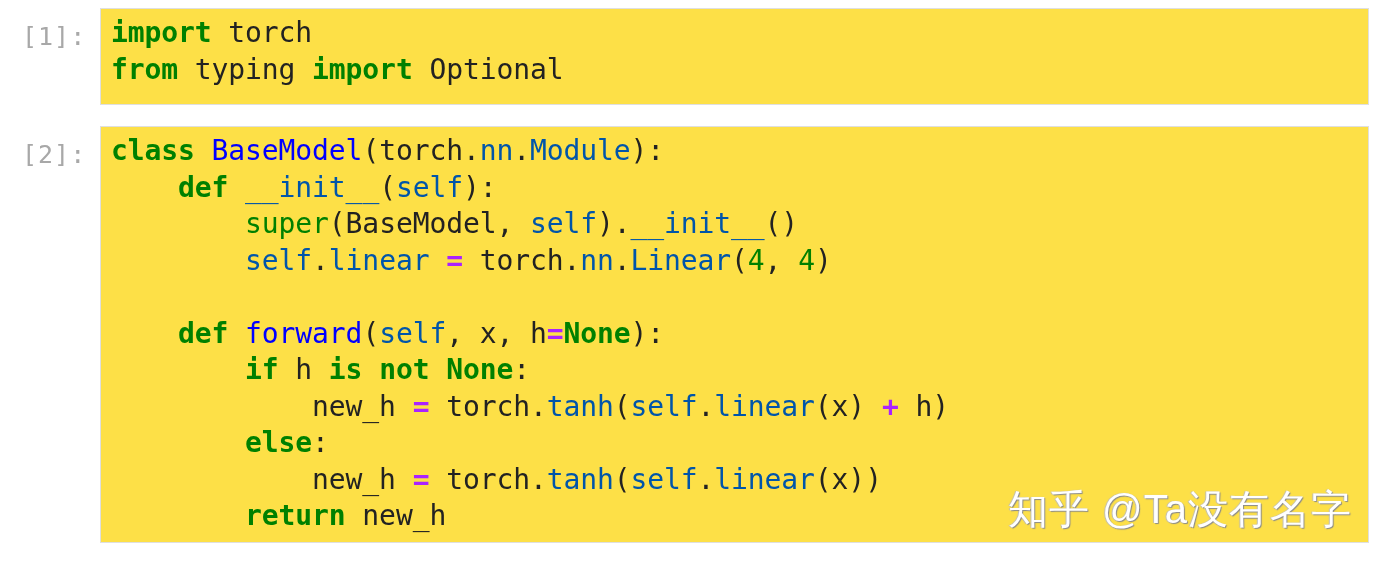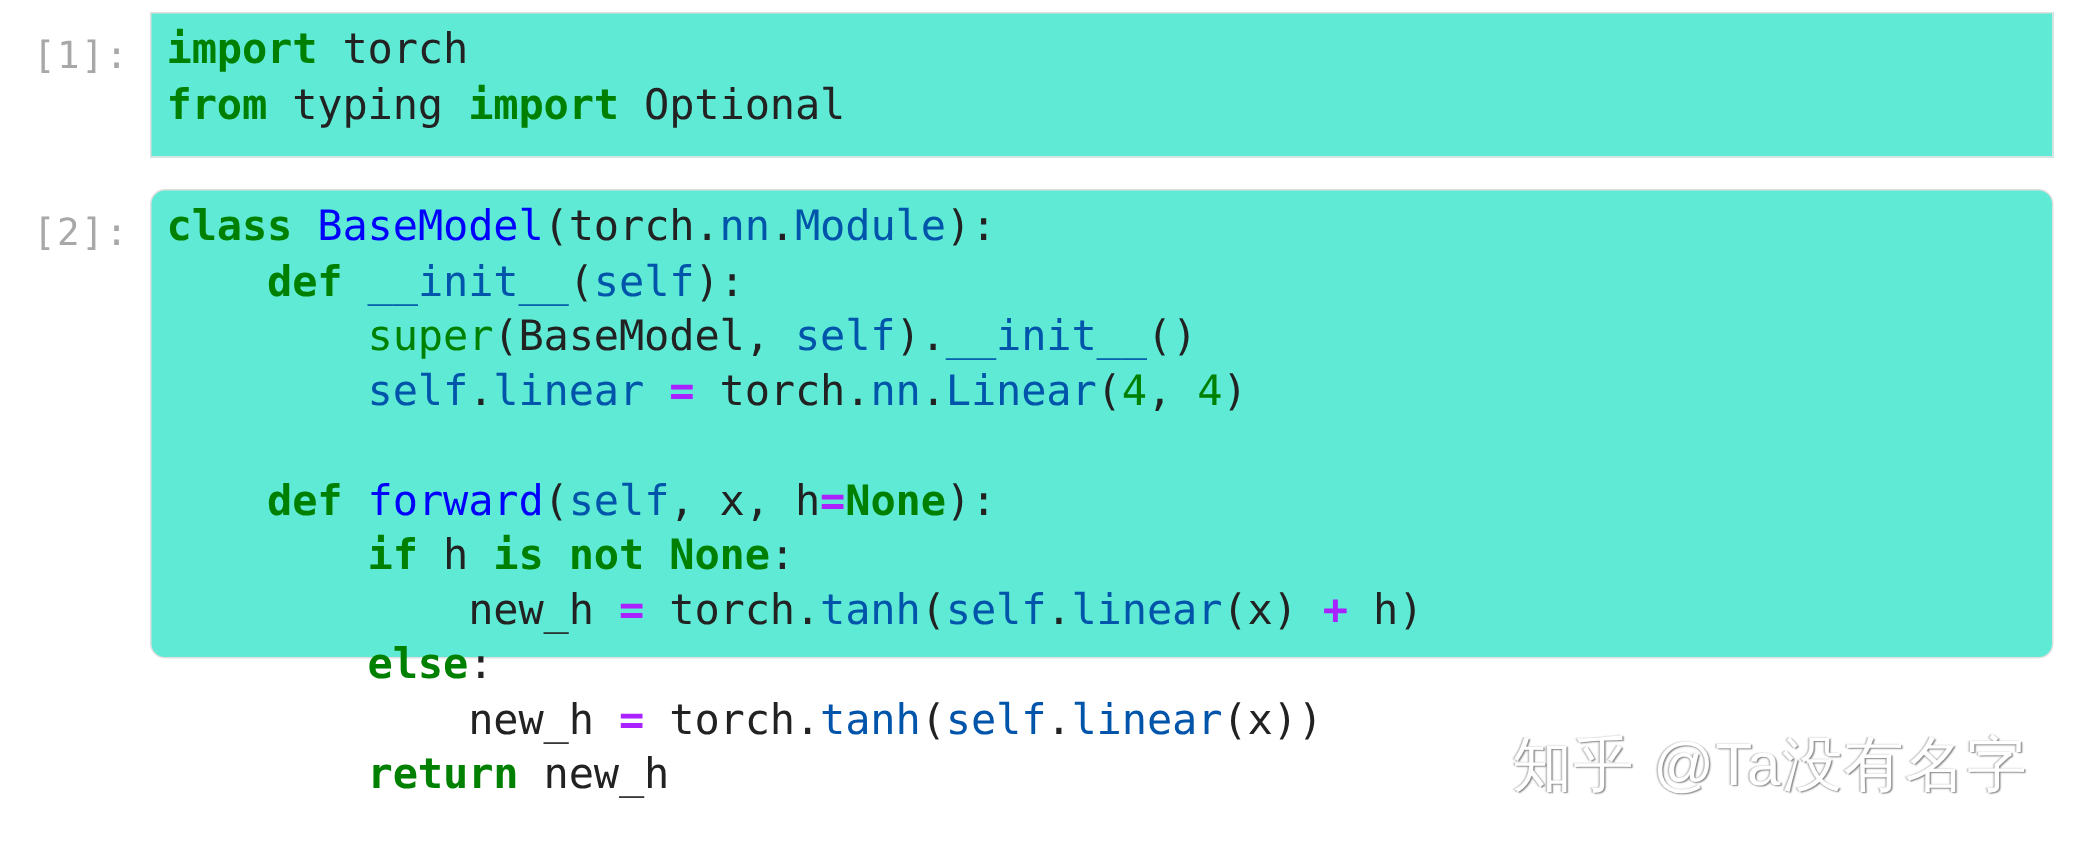--- a/index.html
+++ b/index.html
@@ -1,21 +1,21 @@
 <!DOCTYPE html>
 <html><head>
 <meta charset="utf-8">
 <style>
   html, body { margin:0; padding:0; background:#ffffff; }
   body { width:1390px; height:562px; position:relative; overflow:hidden;
          font-family:"DejaVu Sans Mono", monospace; }
   .cell { position:absolute; left:0; width:1390px; }
   .prompt { position:absolute; left:22px; width:70px; text-align:left;
             color:#a8a8a8; font-family:"DejaVu Sans Mono", monospace; font-size:25px; line-height:36.5px; letter-spacing:1px; }
-  .input { position:absolute; left:100px; width:1269px; background:#5eead4;
+  .input { position:absolute; left:100px; width:1269px; background:#fde047;
            border:1px solid #dfdfdf; box-sizing:border-box; }
   pre { margin:0; padding:6px 0 0 10px; font-family:"DejaVu Sans Mono", monospace;
         font-size:28px; line-height:36.5px; color:#222; white-space:pre; letter-spacing:-0.1px; }
   .k { color:#008000; font-weight:bold; }
   .nb { color:#008000; }
   .nc { color:#0000ff; }
   .nf { color:#0000ff; }
   .bp { color:#0055aa; }
   .na { color:#0055aa; }
   .o { color:#aa22ff; font-weight:bold; }
@@ -30,21 +30,21 @@
 <div class="cell" style="top:8px;">
   <div class="prompt" style="top:11px;">[1]:</div>
   <div class="input" style="height:97px;">
     <pre><span><span class="k">import</span><span> torch</span></span>
 <span><span class="k">from</span><span> typing </span><span class="k">import</span><span> Optional</span></span></pre>
   </div>
 </div>
 
 <div class="cell" style="top:126px;">
   <div class="prompt" style="top:11px;">[2]:</div>
-  <div class="input" style="height:313px;border-radius:10px;">
+  <div class="input" style="height:417px;">
     <pre><span><span class="k">class</span><span> </span><span class="nc">BaseModel</span><span>(torch</span><span>.</span><span class="na">nn</span><span>.</span><span class="na">Module</span><span>):</span></span>
 <span><span>    </span><span class="k">def</span><span> </span><span class="bp">__init__</span><span>(</span><span class="bp">self</span><span>):</span></span>
 <span><span>        </span><span class="nb">super</span><span>(BaseModel, </span><span class="bp">self</span><span>).</span><span class="bp">__init__</span><span>()</span></span>
 <span><span>        </span><span class="bp">self</span><span>.</span><span class="na">linear</span><span> </span><span class="o">=</span><span> torch.</span><span class="na">nn</span><span>.</span><span class="na">Linear</span><span>(</span><span class="mi">4</span><span>, </span><span class="mi">4</span><span>)</span></span>
 <span><span></span></span>
 <span><span>    </span><span class="k">def</span><span> </span><span class="nf">forward</span><span>(</span><span class="bp">self</span><span>, x, h</span><span class="o">=</span><span class="k">None</span><span>):</span></span>
 <span><span>        </span><span class="k">if</span><span> h </span><span class="k">is</span><span> </span><span class="k">not</span><span> </span><span class="k">None</span><span>:</span></span>
 <span><span>            new_h </span><span class="o">=</span><span> torch.</span><span class="na">tanh</span><span>(</span><span class="bp">self</span><span>.</span><span class="na">linear</span><span>(x) </span><span class="o">+</span><span> h)</span></span>
 <span><span>        </span><span class="k">else</span><span>:</span></span>
 <span><span>            new_h </span><span class="o">=</span><span> torch.</span><span class="na">tanh</span><span>(</span><span class="bp">self</span><span>.</span><span class="na">linear</span><span>(x))</span></span>

